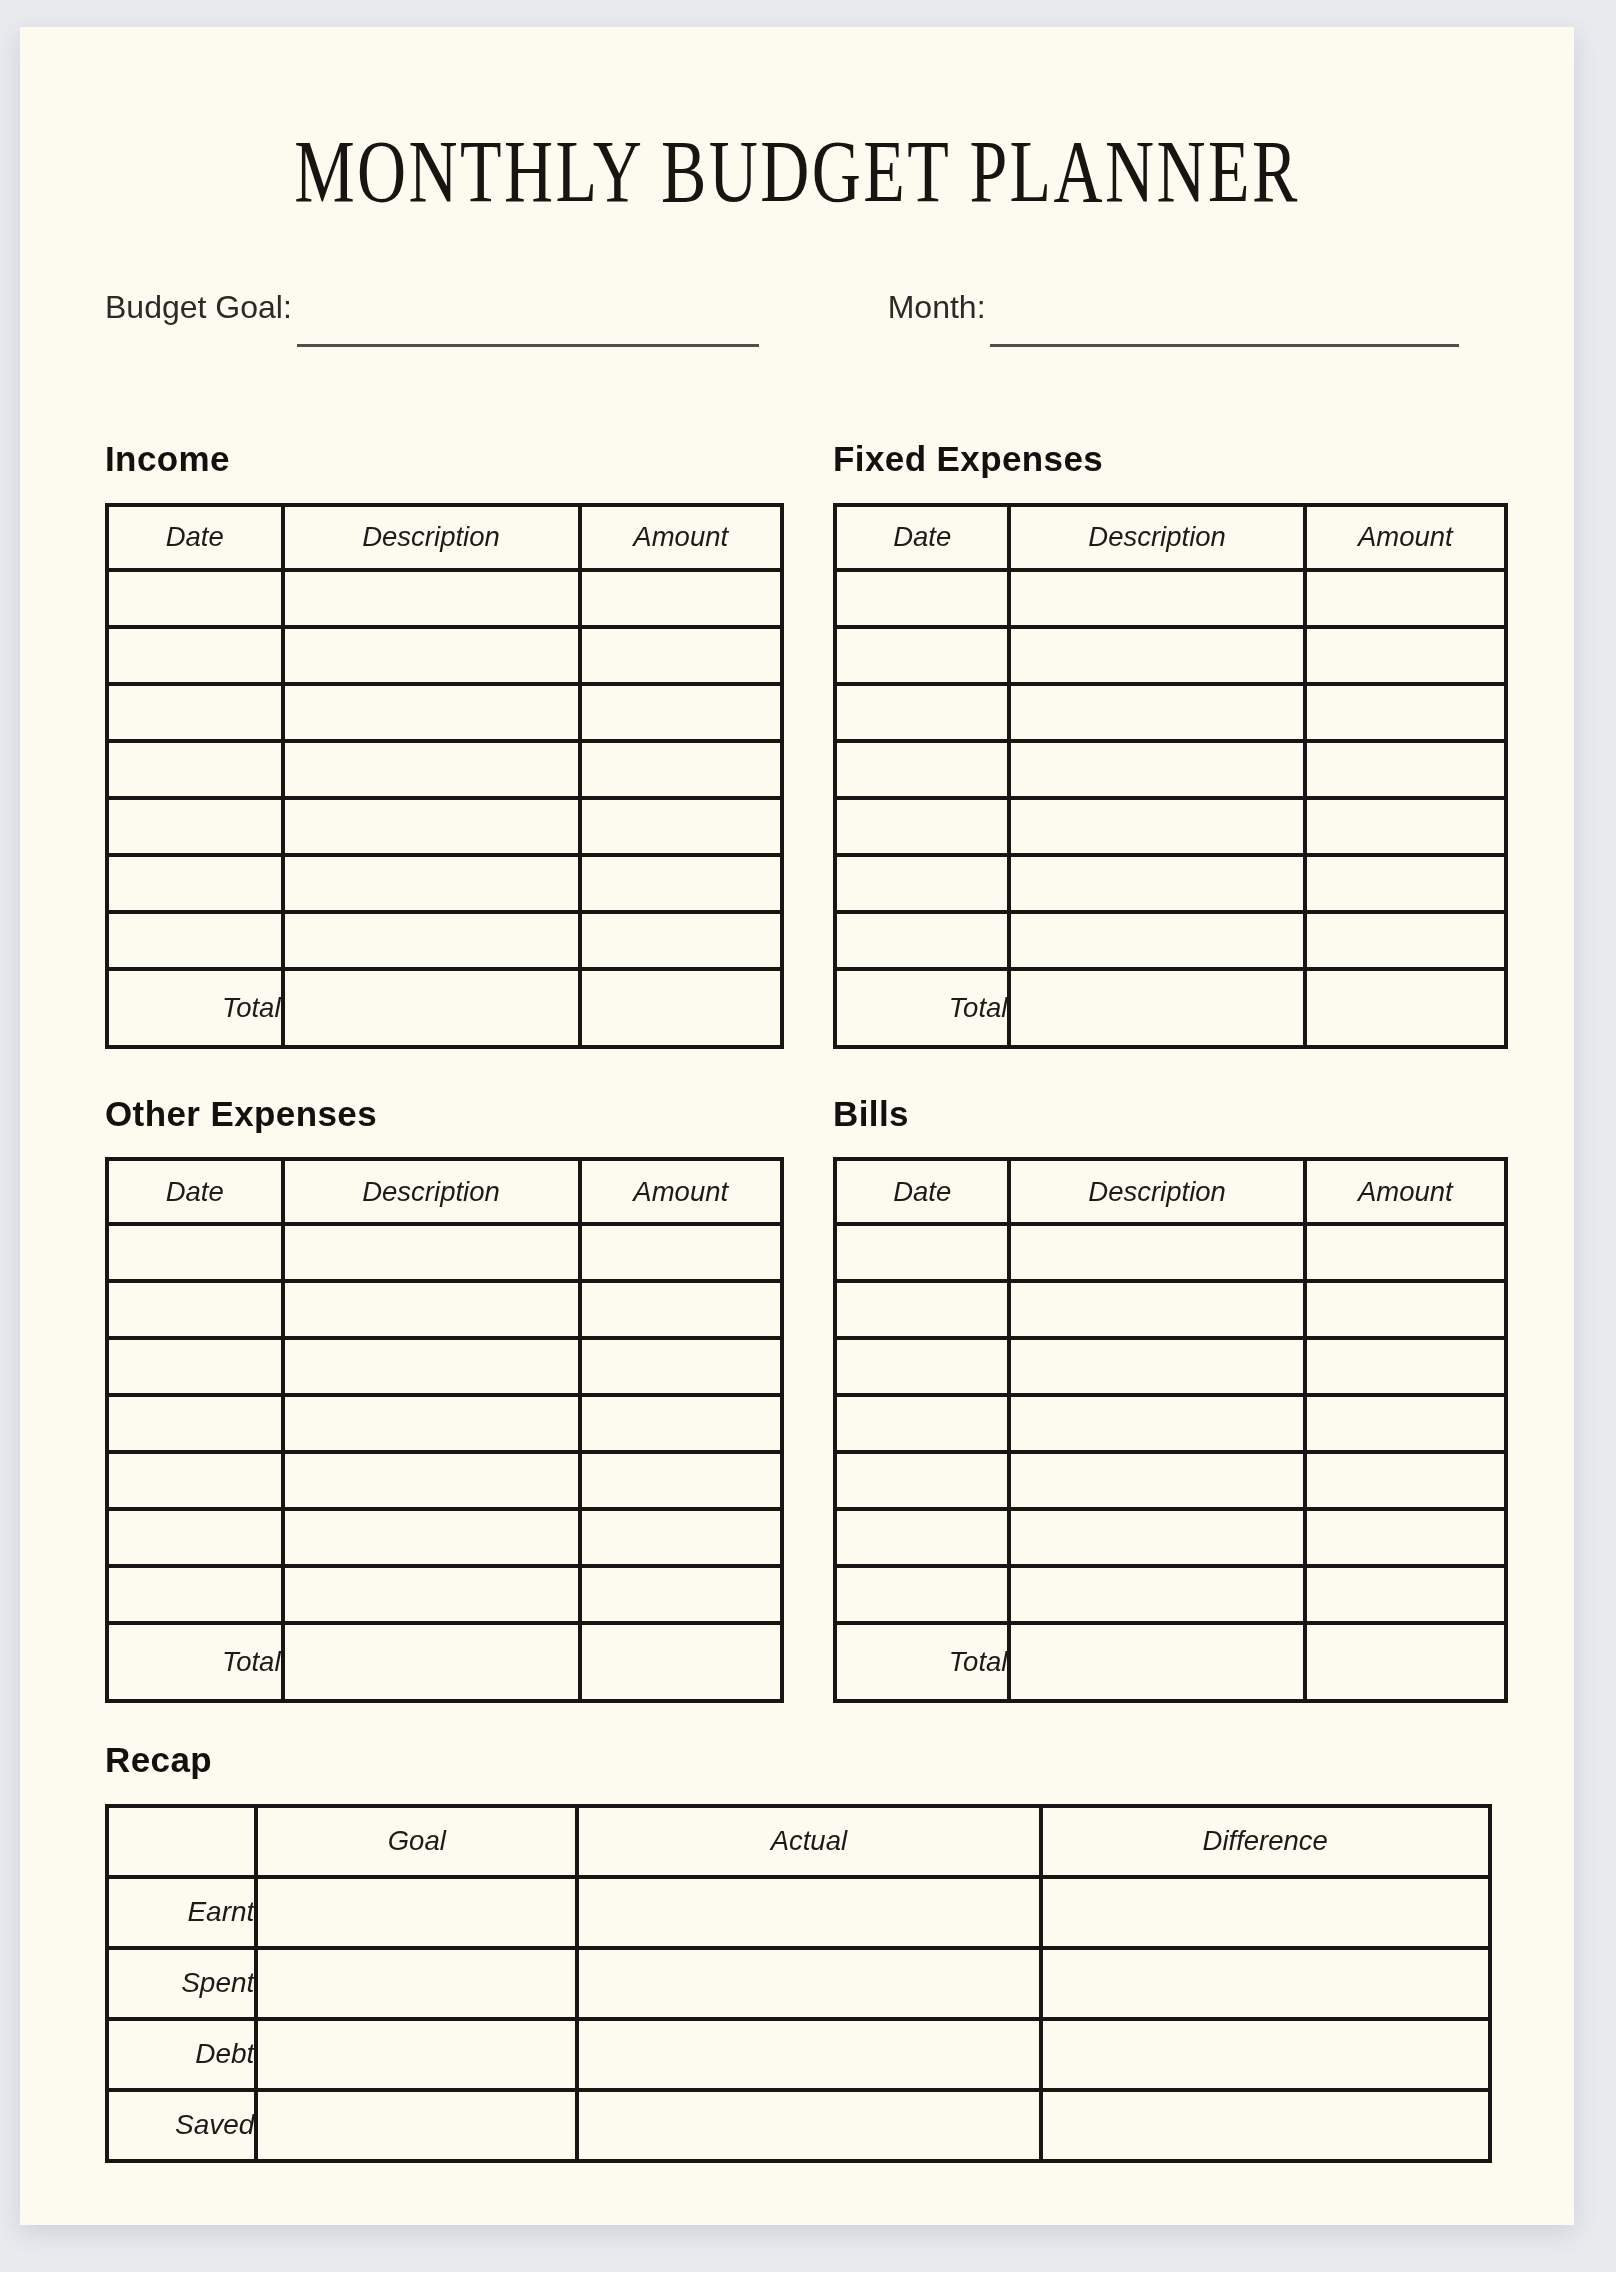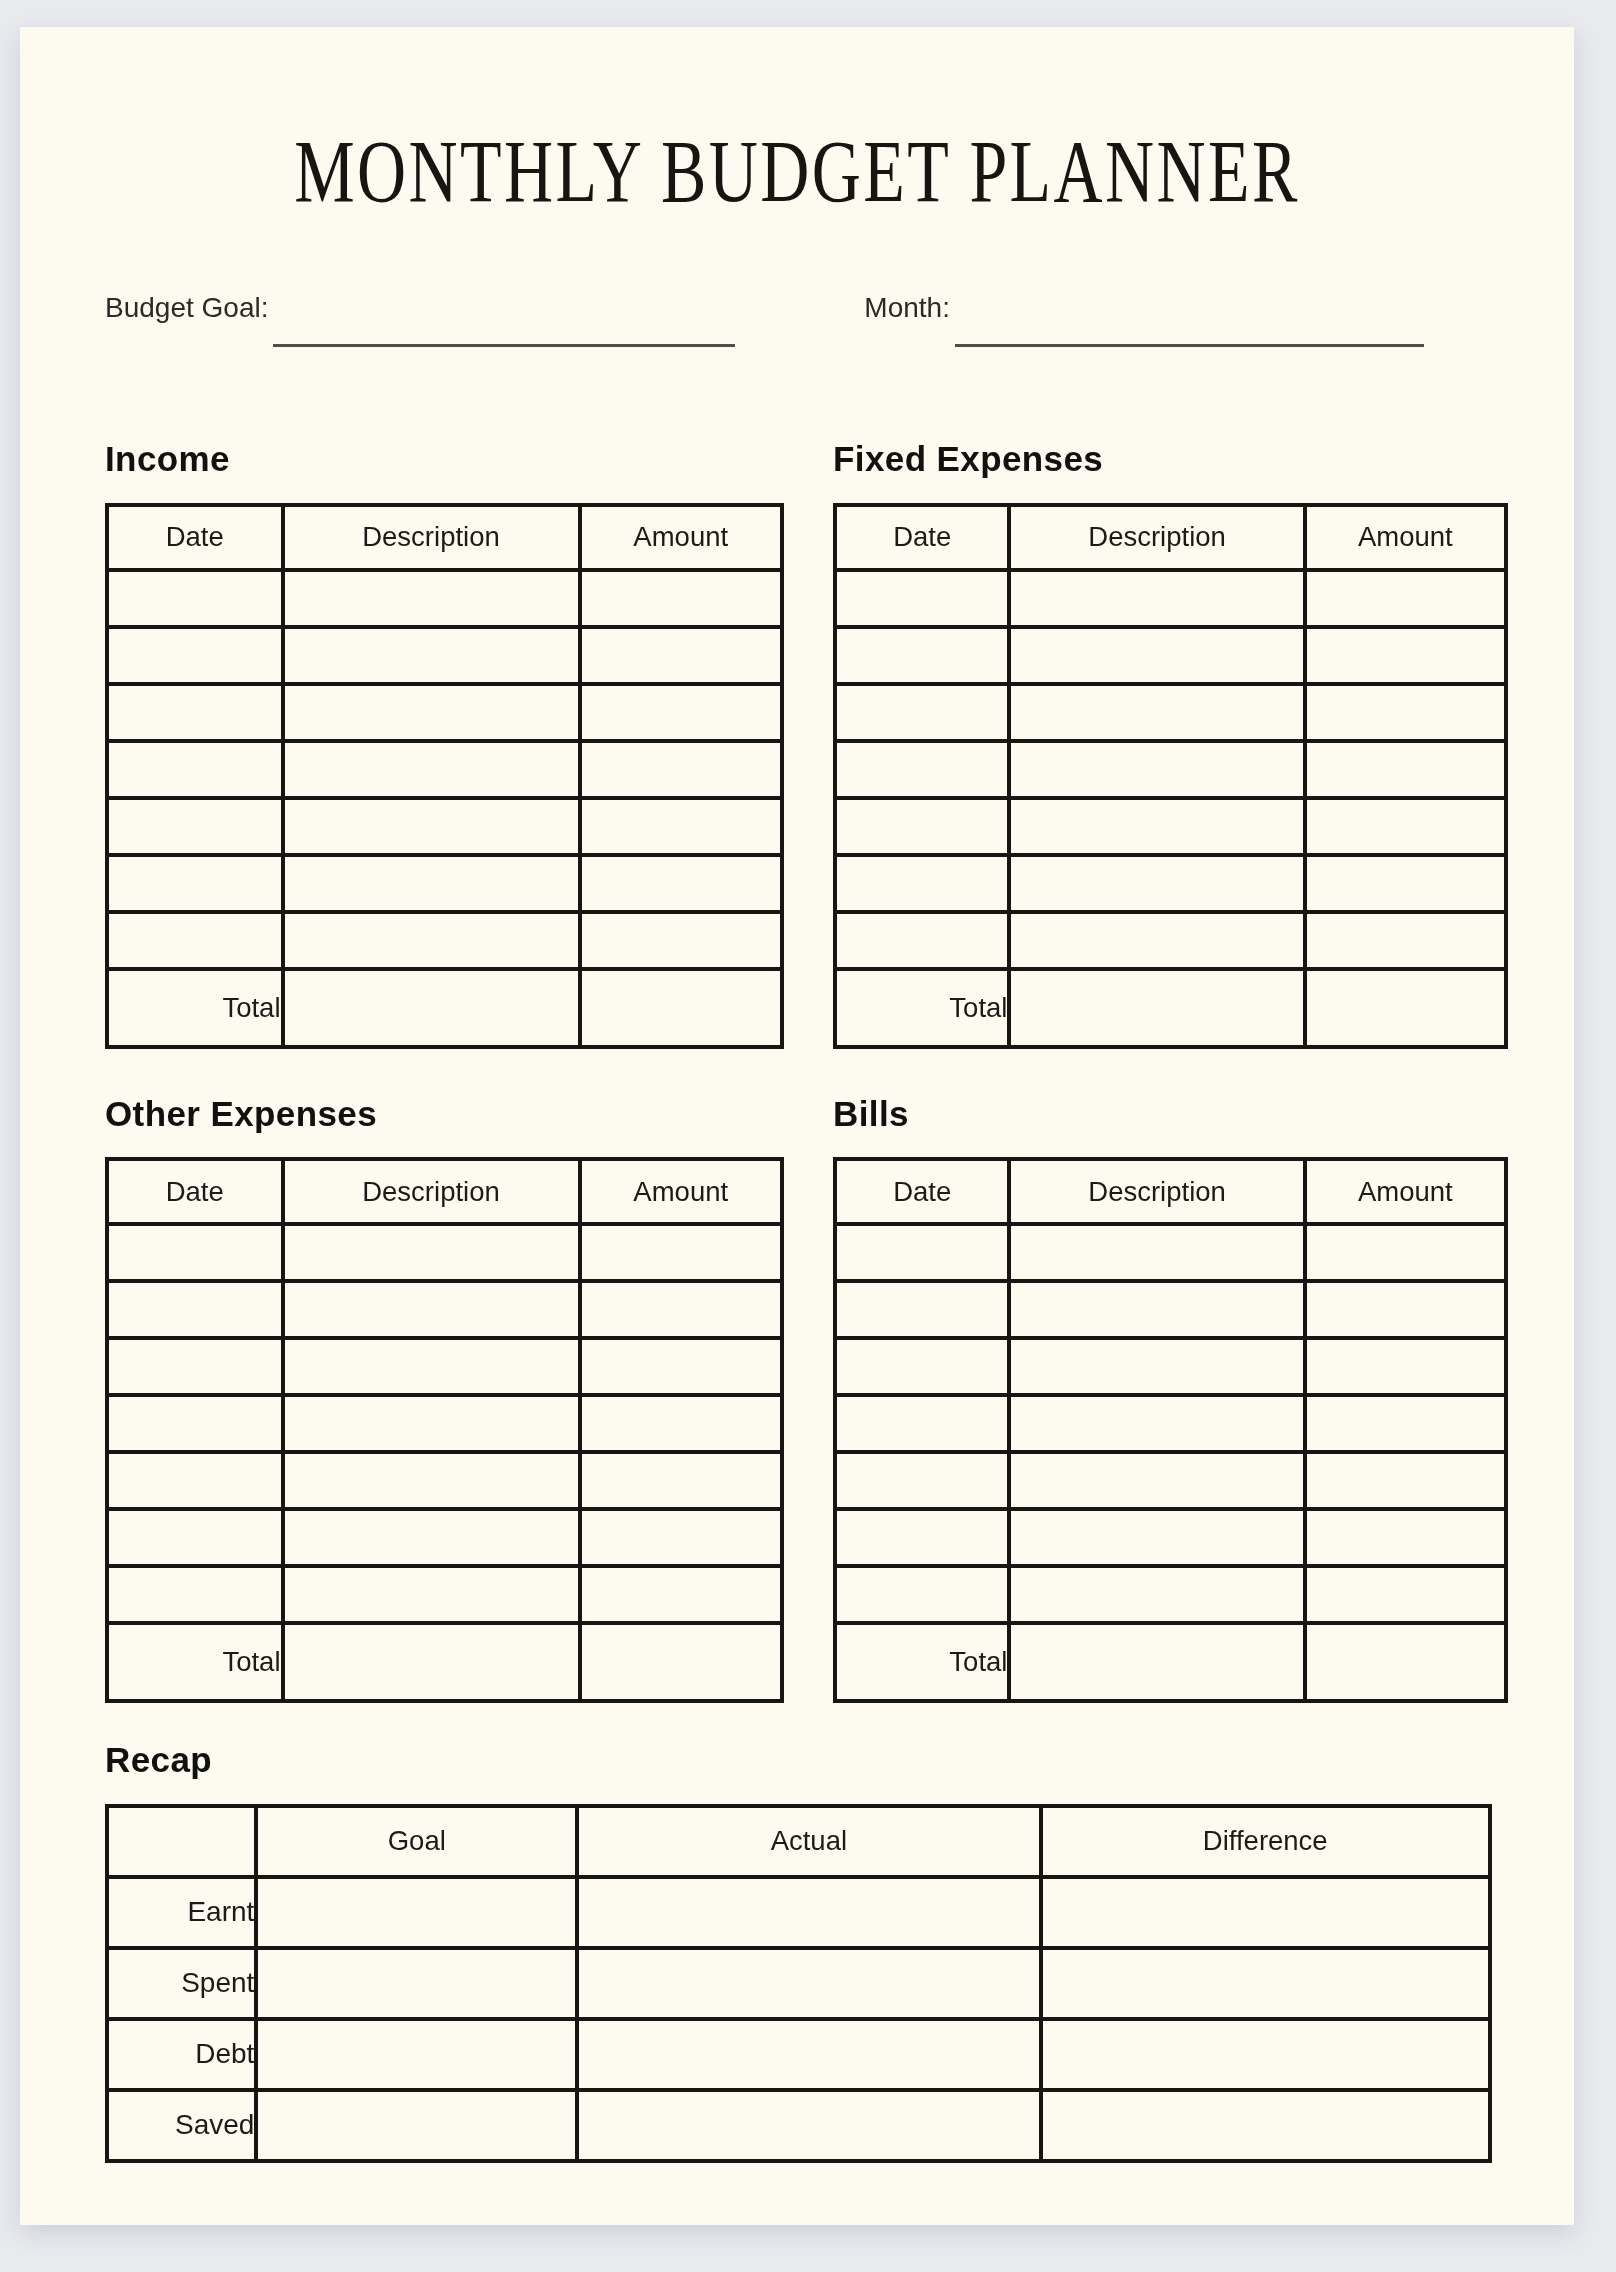--- a/index.html
+++ b/index.html
@@ -30,21 +30,21 @@
   }
   .fields {
     display:flex;
     align-items:flex-end;
     padding-left:85px;
     margin-top:63px;
     height:50px;
   }
   .field { display:flex; align-items:flex-end; }
   .field-label {
-    font-size:28px;
+    font-size:32px;
     color:#2a2a28;
     line-height:45px;
     white-space:nowrap;
   }
   .field-line {
     display:inline-block;
     border-bottom:3.2px solid #4e4e4c;
     transform:translateY(17px);
     margin-left:4.9px;
   }
@@ -66,20 +66,21 @@
     color:#111110;
     line-height:42px;
     margin-bottom:22.6px;
     letter-spacing:0.4px;
   }
   table {
     width:100%;
     border-collapse:collapse;
     table-layout:fixed;
     background:#fdfbef;
+    font-style:italic;
   }
   table, th, td { border:4px solid #171614; }
   th, td { border-top-width:4.9px; border-bottom-width:4.9px; }
   th {
     font-weight:400;
     font-size:27.5px;
     color:#1c1b19;
     text-align:center;
     height:65px;
   }

